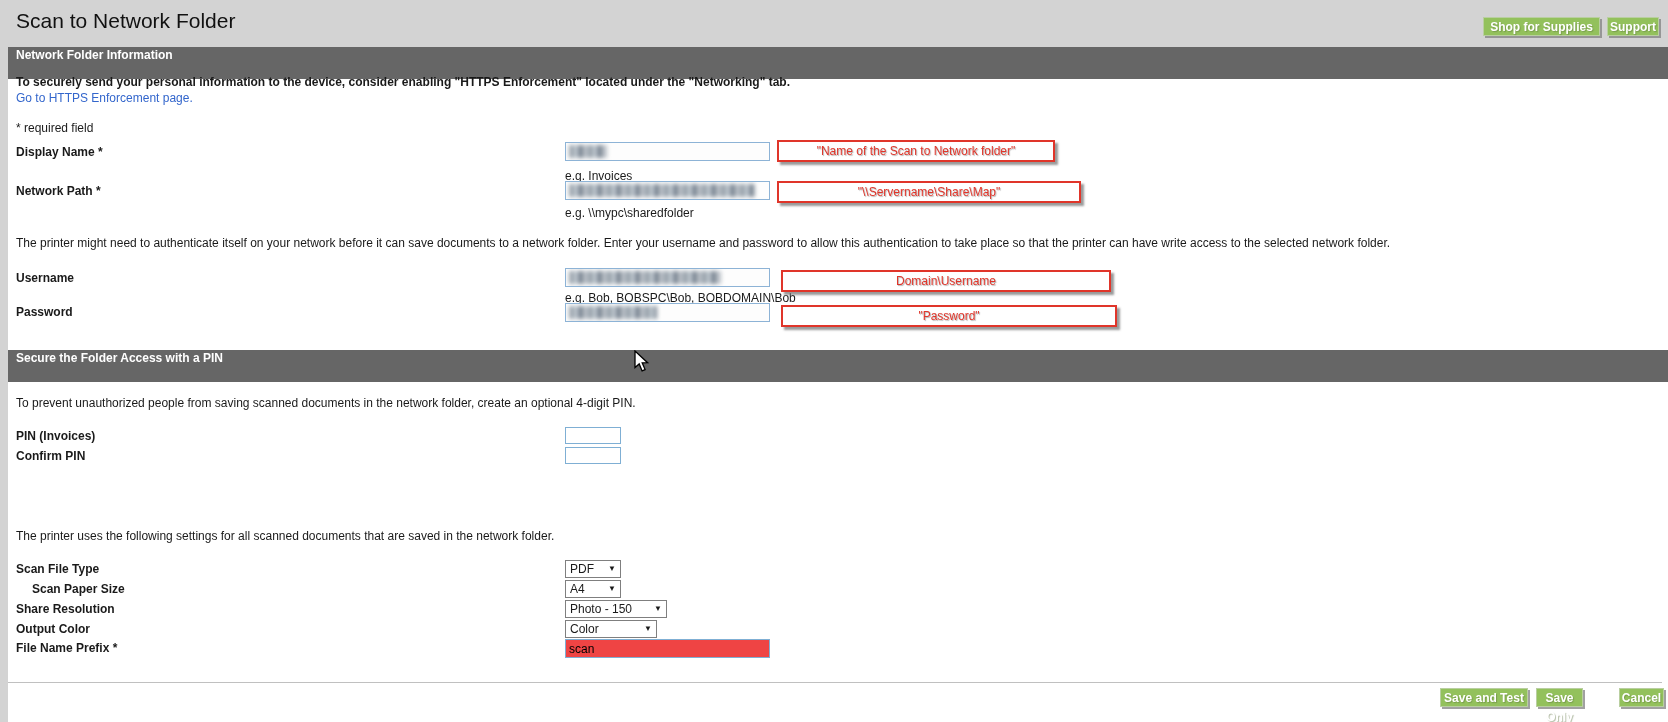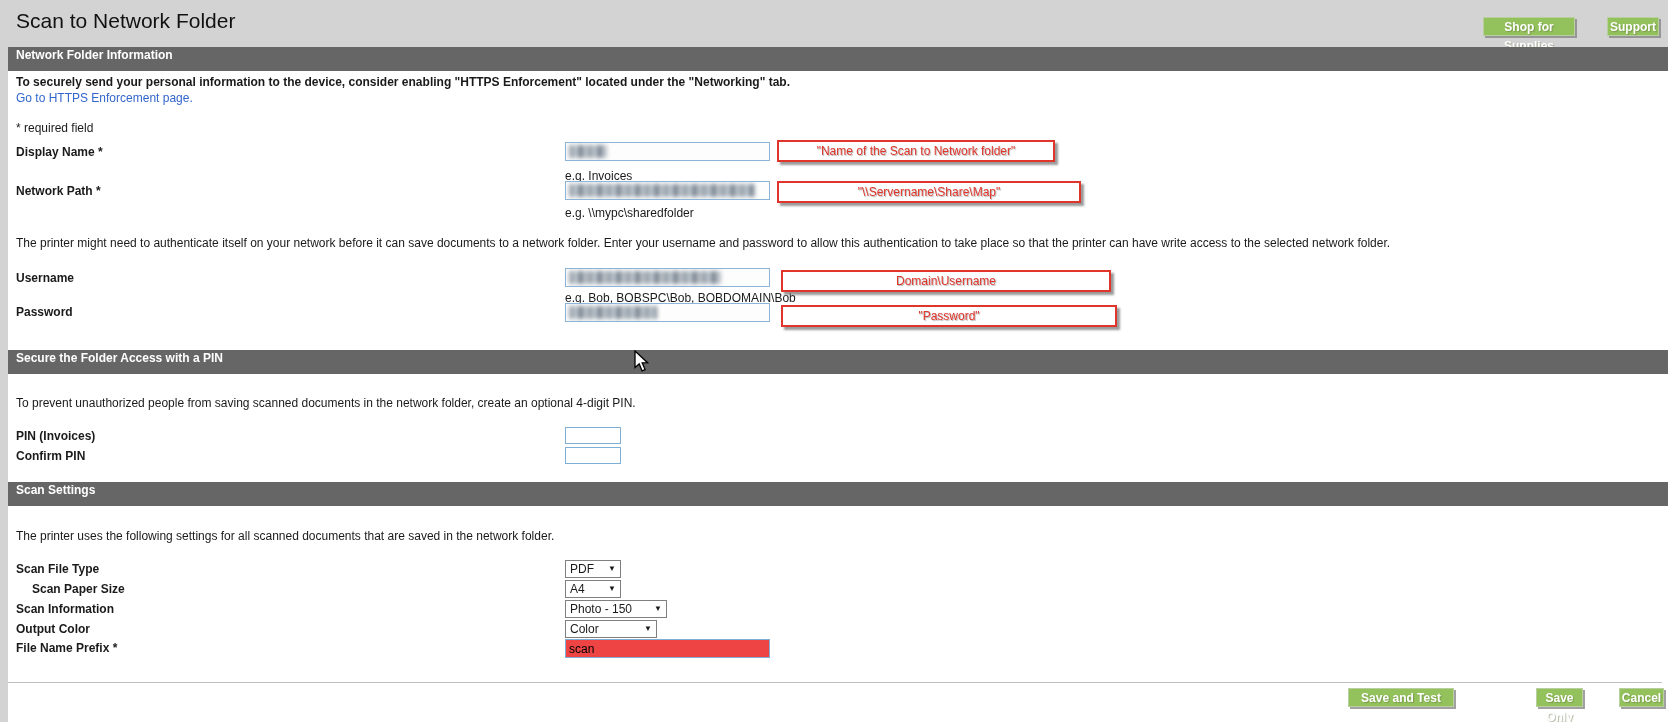--- a/index.html
+++ b/index.html
@@ -7,24 +7,24 @@
         font-family:"Liberation Sans", sans-serif;font-size:12px;color:#1a1a1a;background:#ffffff;}
 
   .topstrip{position:absolute;left:0;top:0;width:1668px;height:47px;background:#d3d3d3;}
   .left-gutter{position:absolute;left:0;top:47px;width:8px;height:675px;background:#d3d3d3;}
   .page-title{position:absolute;left:16px;top:9px;font-size:21px;color:#111;}
 
   .hdr-btn,.ftr-btn{position:absolute;height:19px;line-height:19px;text-align:center;
         background:#93c15c;color:#ffffff;font-weight:bold;font-size:12px;
         border:1px solid #b9cfa0;box-shadow:2px 2px 0 rgba(130,130,130,.75);
         text-shadow:1px 1px 1px rgba(90,110,60,.45);cursor:pointer;box-sizing:border-box;}
-  .btn-shop{left:1483px;top:17px;width:92px;}
+  .btn-shop{left:1483px;top:17px;width:117px;}
   .btn-support{left:1607px;top:17px;width:52px;}
 
-  .secbar{position:absolute;left:8px;width:1660px;height:24px;background:#666666;
+  .secbar{position:absolute;left:8px;width:1660px;height:32px;background:#666666;
         color:#ffffff;font-weight:bold;font-size:12px;line-height:16px;padding-left:8px;box-sizing:border-box;}
   .bar1{top:47px;} .bar2{top:350px;} .bar3{top:482px;}
 
   .notice{position:absolute;left:16px;top:75px;font-weight:bold;white-space:nowrap;}
   .link{position:absolute;left:16px;top:91px;color:#3366cc;text-decoration:none;cursor:pointer;}
   .reqnote{position:absolute;left:16px;top:121px;}
 
   .lbl{position:absolute;left:16px;font-weight:bold;white-space:nowrap;}
   .hint{position:absolute;left:565px;white-space:nowrap;}
   .para{position:absolute;left:16px;white-space:nowrap;}
@@ -46,21 +46,21 @@
   .rb4{left:781px;top:305px;width:332px;}
 
   .sel{position:absolute;left:565px;height:16px;border:1px solid #7f7f7f;background:#ffffff;
         line-height:16px;padding:0 4px;box-sizing:content-box;cursor:pointer;}
   .sel .car{float:right;font-size:8px;margin-left:8px;line-height:16px;color:#1a1a1a;}
 
   .previnput{position:absolute;left:565px;top:639px;width:197px;height:15px;border:1px solid #7fafd4;
         font-family:"Liberation Sans",sans-serif;font-size:12px;padding:1px 3px;background:#ef4444;}
 
   .divider{position:absolute;left:8px;top:682px;width:1654px;height:0;border-top:1px solid #c0c0c0;}
-  .btn-savetest{left:1348px;top:688px;width:106px;text-align:center;}
+  .btn-savetest{left:1440px;top:688px;width:88px;text-align:center;}
   .btn-saveonly{left:1536px;top:688px;width:47px;}
   .btn-cancel{left:1619px;top:688px;width:45px;}
 
   .cursor{position:absolute;left:633px;top:350px;width:18px;height:24px;pointer-events:none;}
 </style>
 </head>
 <body>
 
 <div class="page">
 
@@ -107,36 +107,35 @@
   <div class="redbox rb4">"Password"</div>
 
   <div class="secbar bar2">Secure the Folder Access with a PIN</div>
   <div class="para" style="top:396px;">To prevent unauthorized people from saving scanned documents in the network folder, create an optional 4-digit PIN.</div>
 
   <div class="lbl" style="top:429px;">PIN (Invoices)</div>
   <input class="pininput" style="top: 427px;">
   <div class="lbl" style="top:449px;">Confirm PIN</div>
   <input class="pininput" style="top: 447px;">
 
-  <div class="secbar bar3">Scan Settings</div>
   <div class="para" style="top:529px;">The printer uses the following settings for all scanned documents that are saved in the network folder.</div>
 
   <div class="lbl" style="top:562px;">Scan File Type</div>
   <div class="sel" style="top:560px;width:46px;">
     <span class="car">▼</span>
     <span>PDF</span>
   </div>
 
   <div class="lbl" style="top:582px;margin-left:16px;">Scan Paper Size</div>
   <div class="sel" style="top:580px;width:46px;">
     <span class="car">▼</span>
     <span>A4</span>
   </div>
 
-  <div class="lbl" style="top:602px;">Scan Information</div>
+  <div class="lbl" style="top:602px;">Share Resolution</div>
   <div class="sel" style="top:600px;width:92px;">
     <span class="car">▼</span>
     <span>Photo - 150 dpi</span>
   </div>
 
   <div class="lbl" style="top:622px;">Output Color</div>
   <div class="sel" style="top:620px;width:82px;">
     <span class="car">▼</span>
     <span>Color</span>
   </div>

